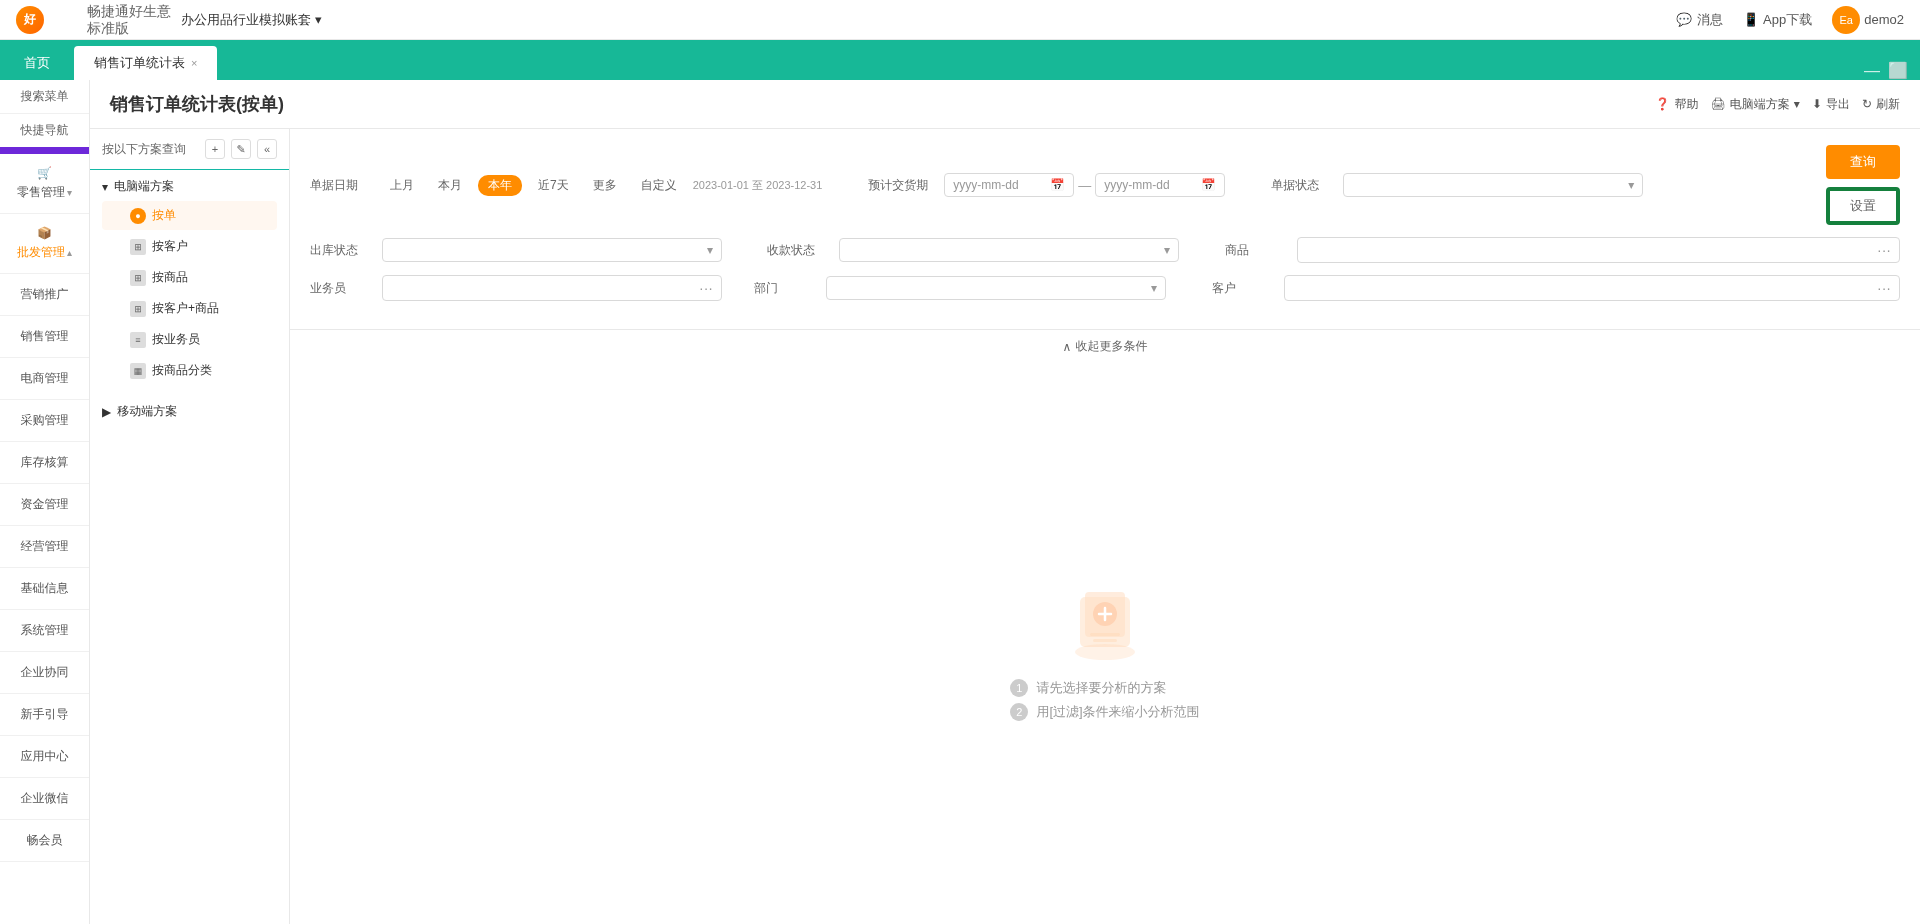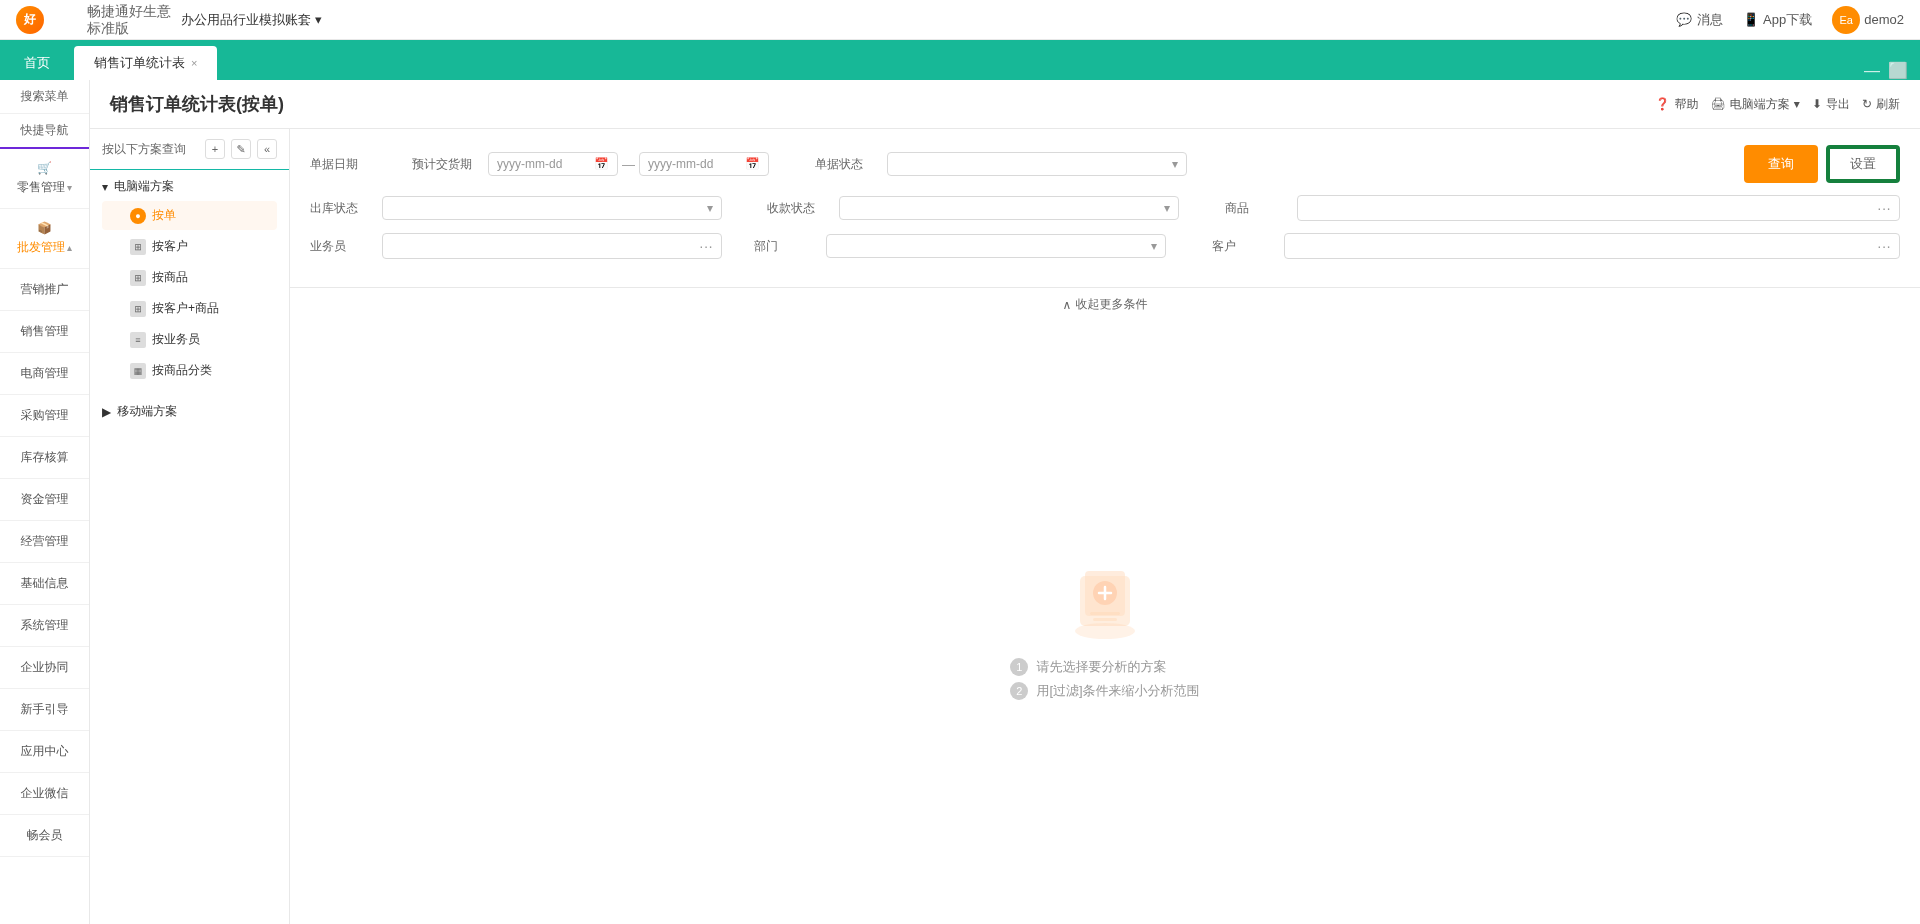--- a/index.html
+++ b/index.html
@@ -28,21 +28,21 @@
     
     .main-layout { display: flex; flex: 1; overflow: hidden; }
 
     
     .sidebar { width: 90px; background: #fff; border-right: 1px solid #e8e8e8; display: flex; flex-direction: column; overflow-y: auto; flex-shrink: 0; }
     .sidebar-item { padding: 12px 8px; text-align: center; font-size: 12px; color: #555; cursor: pointer; border-bottom: 1px solid #f0f0f0; display: flex; flex-direction: column; align-items: center; gap: 4px; }
     .sidebar-item.active { color: #ff8c00; }
     .sidebar-item-label { display: flex; align-items: center; gap: 2px; }
     .sidebar-item .arrow { font-size: 10px; color: #999; }
     .sidebar-search { padding: 8px; font-size: 12px; color: #666; text-align: center; border-bottom: 1px solid #f0f0f0; cursor: pointer; }
-    .sidebar-nav { padding: 8px; font-size: 12px; color: #666; text-align: center; border-bottom: 2px solid #6d28d9; cursor: pointer; }
+    .sidebar-nav { padding: 8px; font-size: 12px; color: #666; text-align: center; border-bottom: 7px solid #6d28d9; cursor: pointer; }
 
     
     .content-area { flex: 1; display: flex; flex-direction: column; overflow: hidden; background: #f5f7fa; }
 
     
     .page-header { background: #fff; padding: 12px 20px 0 20px; border-bottom: 1px solid #e8e8e8; display: flex; align-items: center; justify-content: space-between; flex-shrink: 0; }
     .page-title { font-size: 18px; font-weight: 600; color: #333; padding-bottom: 12px; text-align: right; }
     .page-actions { display: flex; align-items: center; gap: 12px; padding-bottom: 12px; }
     .page-action-btn { display: flex; align-items: center; gap: 4px; font-size: 12px; color: #555; cursor: pointer; }
 
@@ -278,38 +278,47 @@
           </div>
         </div>
       </div>
 
       <div class="filter-panel">
         <div class="filter-section">
           <div class="filter-area">
 
             <div class="filter-row">
               <span class="filter-label">单据日期</span>
+              <div class="filter-date-group">
+                <button class="filter-date-btn">上月</button>
+                <button class="filter-date-btn">本月</button>
+                <button class="filter-date-btn active">本年</button>
+                <button class="filter-date-btn">近7天</button>
+                <button class="filter-date-btn">更多</button>
+                <button class="filter-date-btn">自定义</button>
+                <span class="filter-date-range">2023-01-01 至 2023-12-31</span>
+              </div>
               <span class="filter-label" style="margin-left:30px;">预计交货期</span>
               <div class="filter-date-input">
                 <div class="date-input">
                   <span>yyyy-mm-dd</span>
                   <span>📅</span>
                 </div>
                 <span class="date-separator">—</span>
                 <div class="date-input">
                   <span>yyyy-mm-dd</span>
                   <span>📅</span>
                 </div>
               </div>
               <span class="filter-label" style="margin-left:30px;">单据状态</span>
               <div class="filter-select-wide" style="min-width:200px; max-width:300px;">
                 <span></span>
                 <span>▾</span>
               </div>
-              <div style="margin-left:auto; display:flex; flex-direction:row; gap:8px;">
+              <div style="margin-left:auto; display:flex; flex-direction:column; gap:8px;">
                 <button class="btn-primary">查询</button>
                 <button class="btn-default">设置</button>
               </div>
             </div>
 
             <div class="filter-row">
               <span class="filter-label">出库状态</span>
               <div class="filter-select" style="flex:1; max-width:340px;">
                 <span></span>
                 <span>▾</span>

